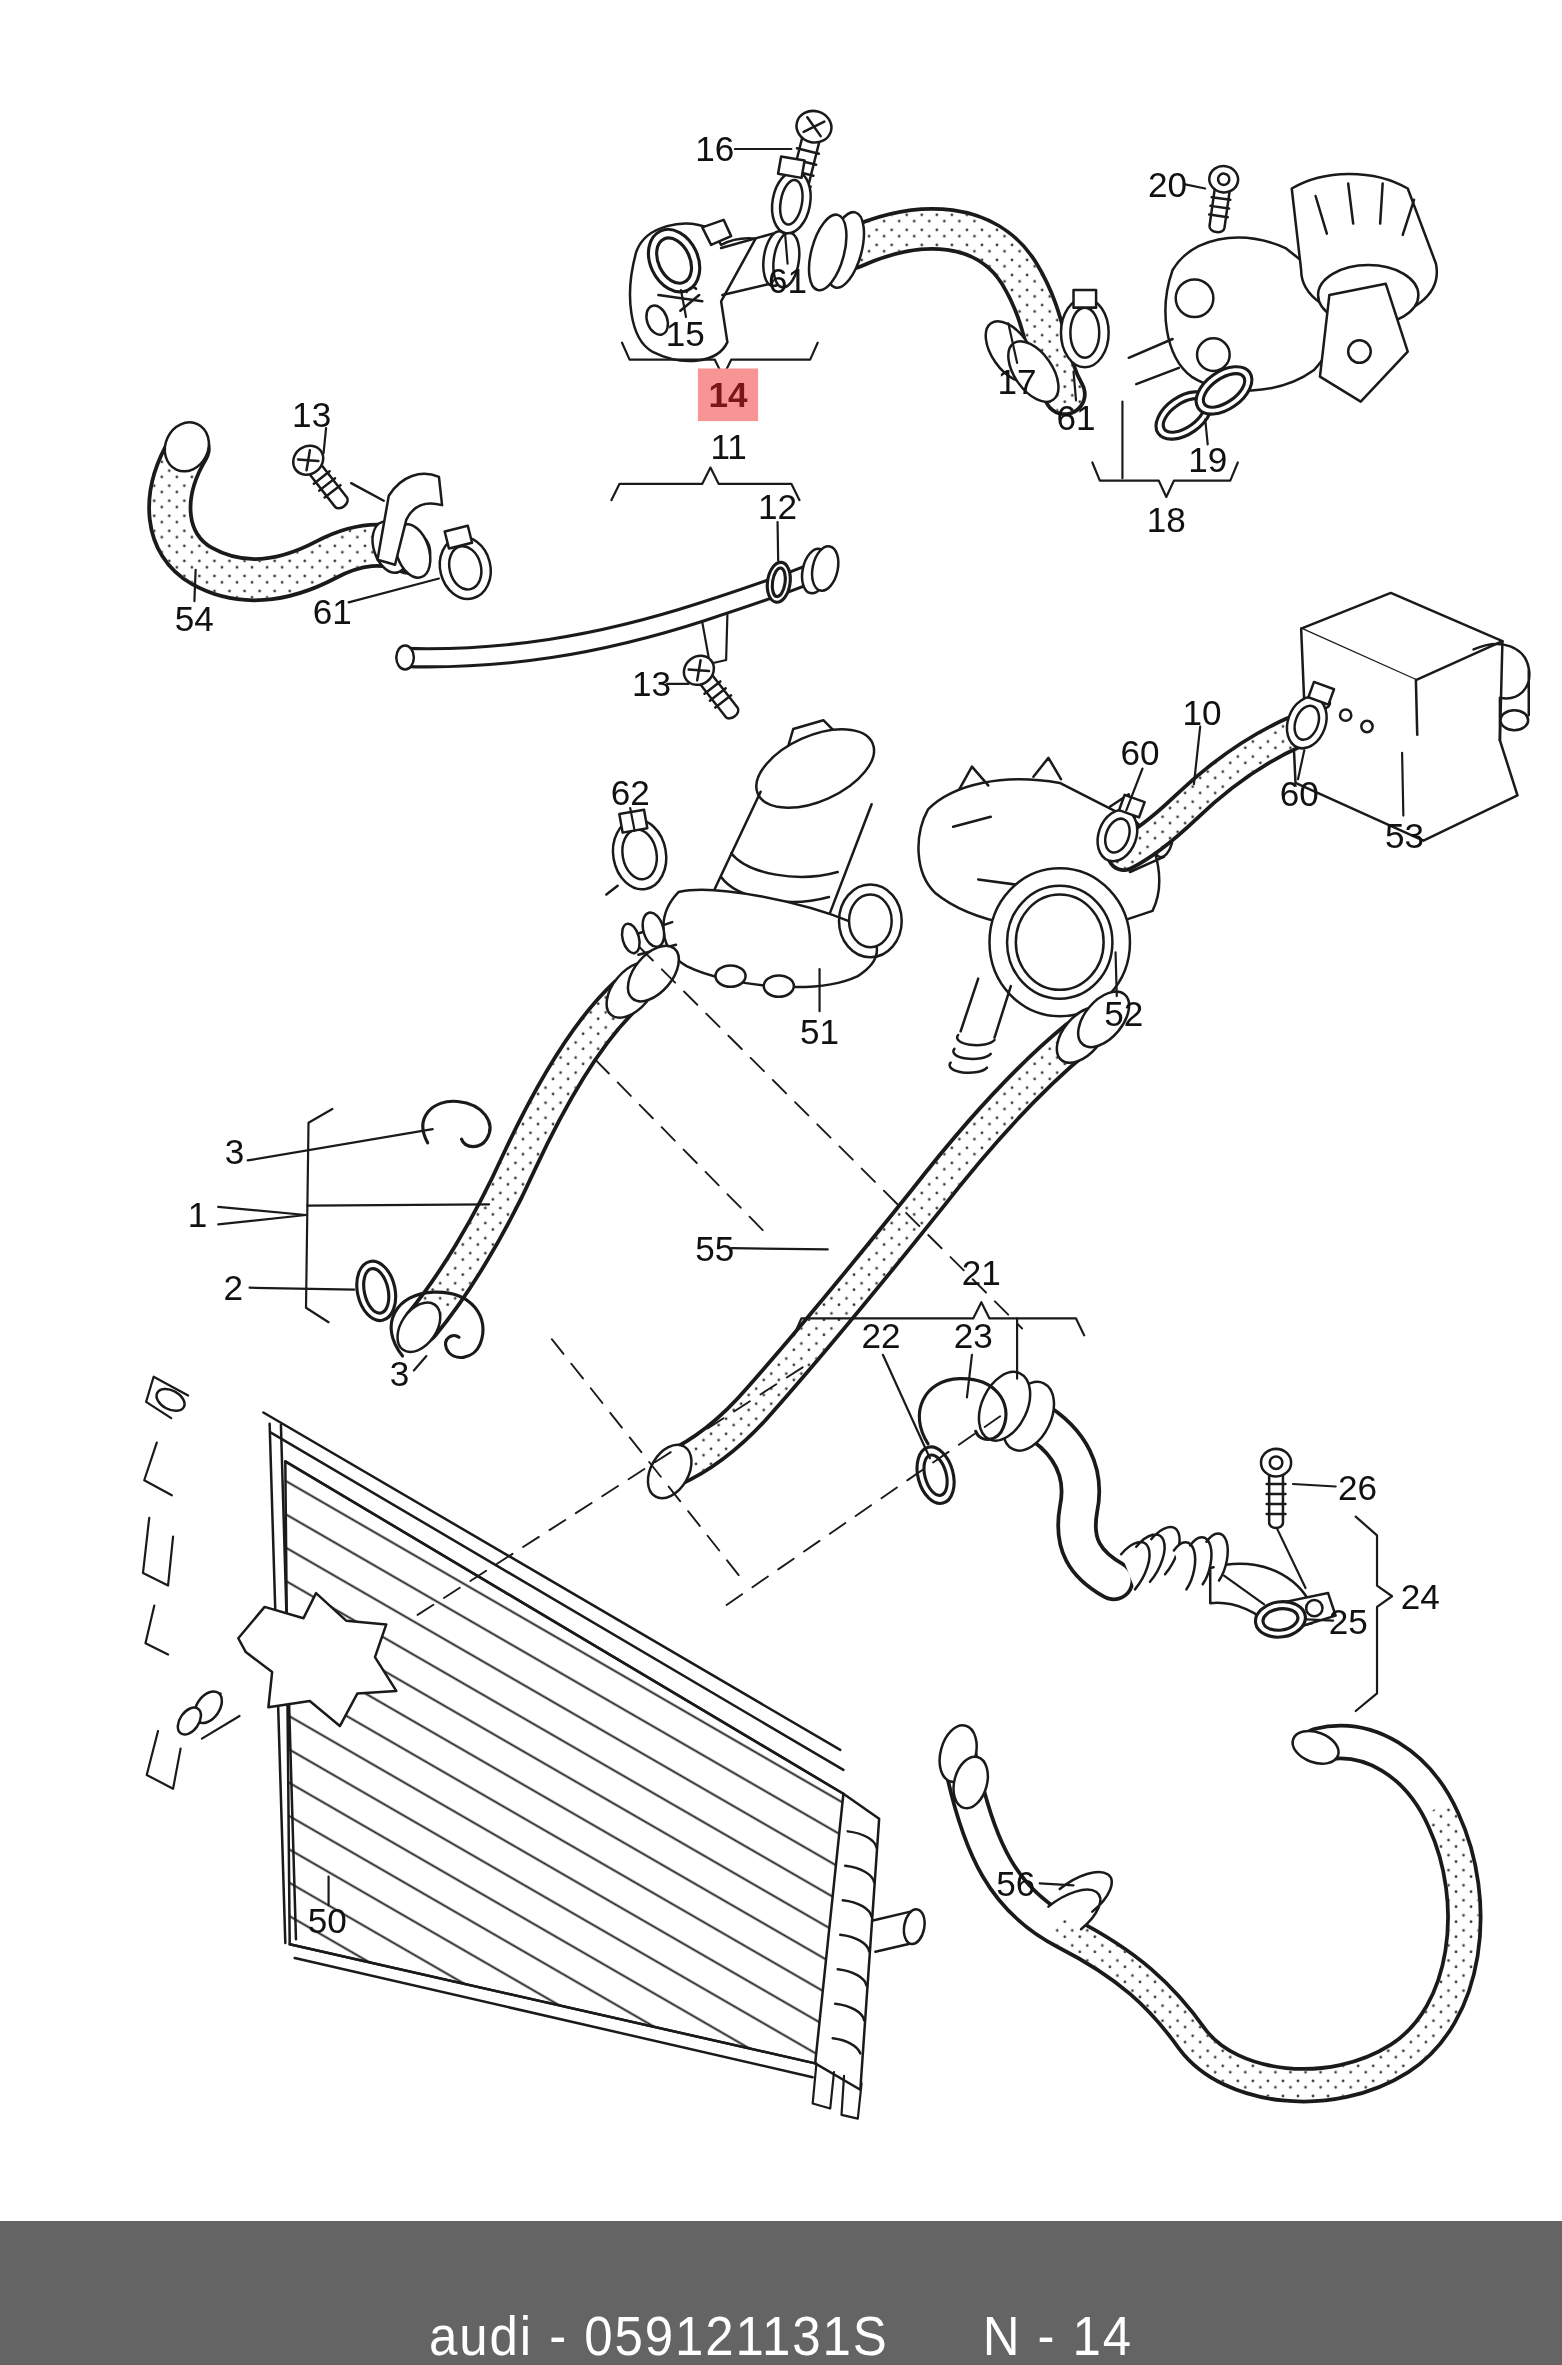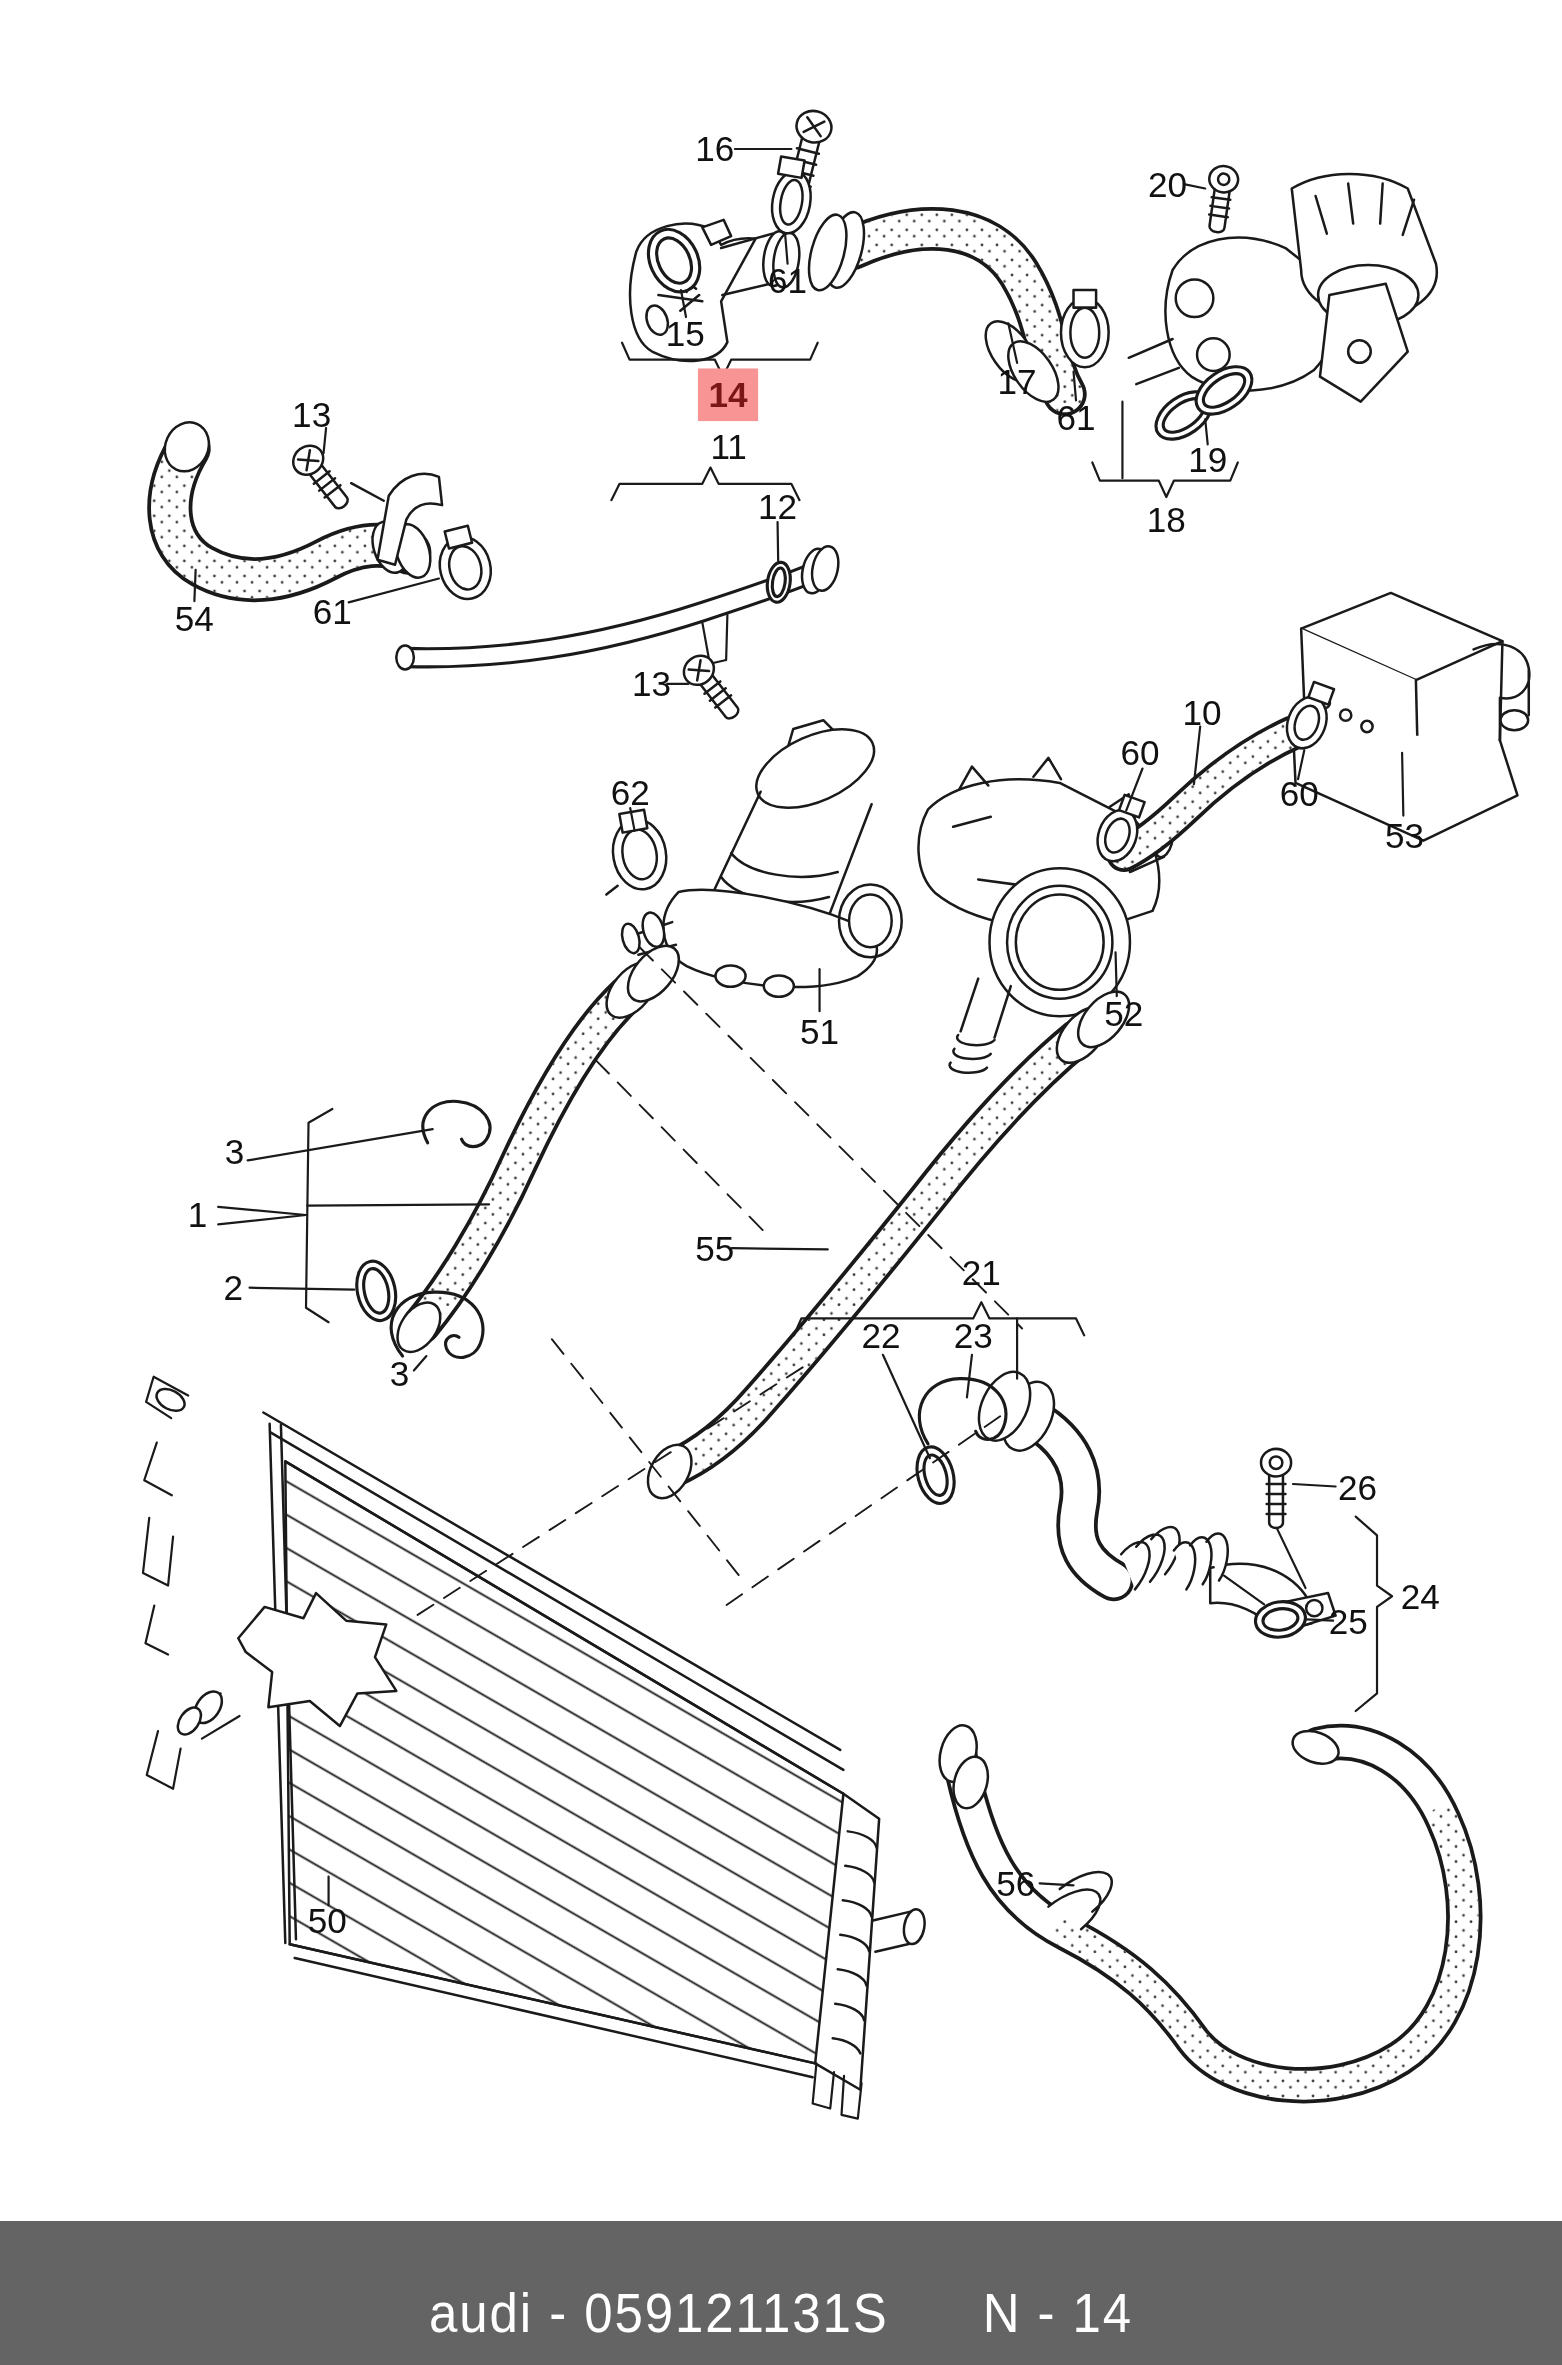--- a/index.html
+++ b/index.html
@@ -3,21 +3,21 @@
 <meta charset="utf-8">
 <style>
   html,body{margin:0;padding:0;background:#fff;}
   .stage{position:relative;width:1562px;height:2366px;background:#fff;overflow:hidden;
          font-family:"Liberation Sans",sans-serif;text-decoration:underline;}
   .art{position:absolute;left:0;top:0;}
   svg text.callout{font-family:"Liberation Sans",sans-serif;font-size:56px;fill:#111;
                    text-anchor:middle;dominant-baseline:central;}
   svg text.callout.hl{fill:#7A1616;font-weight:bold;}
   .footer{position:absolute;left:0;bottom:0;width:100%;height:145px;background:#646464;
-          display:flex;align-items:center;justify-content:center;gap:94px;
+          display:flex;align-items:flex-end;justify-content:center;gap:94px;
           padding-top:39px;box-sizing:border-box;}
   .footer span{color:#fff;font-size:51px;letter-spacing:1.9px;white-space:pre;
                font-family:"Liberation Sans",sans-serif;transform:scaleY(1.08);}
 </style>
 </head>
 <body>
 
 <div class="stage">
 
 <svg class="art" width="1562" height="2366" viewBox="0 0 2491 3772">

